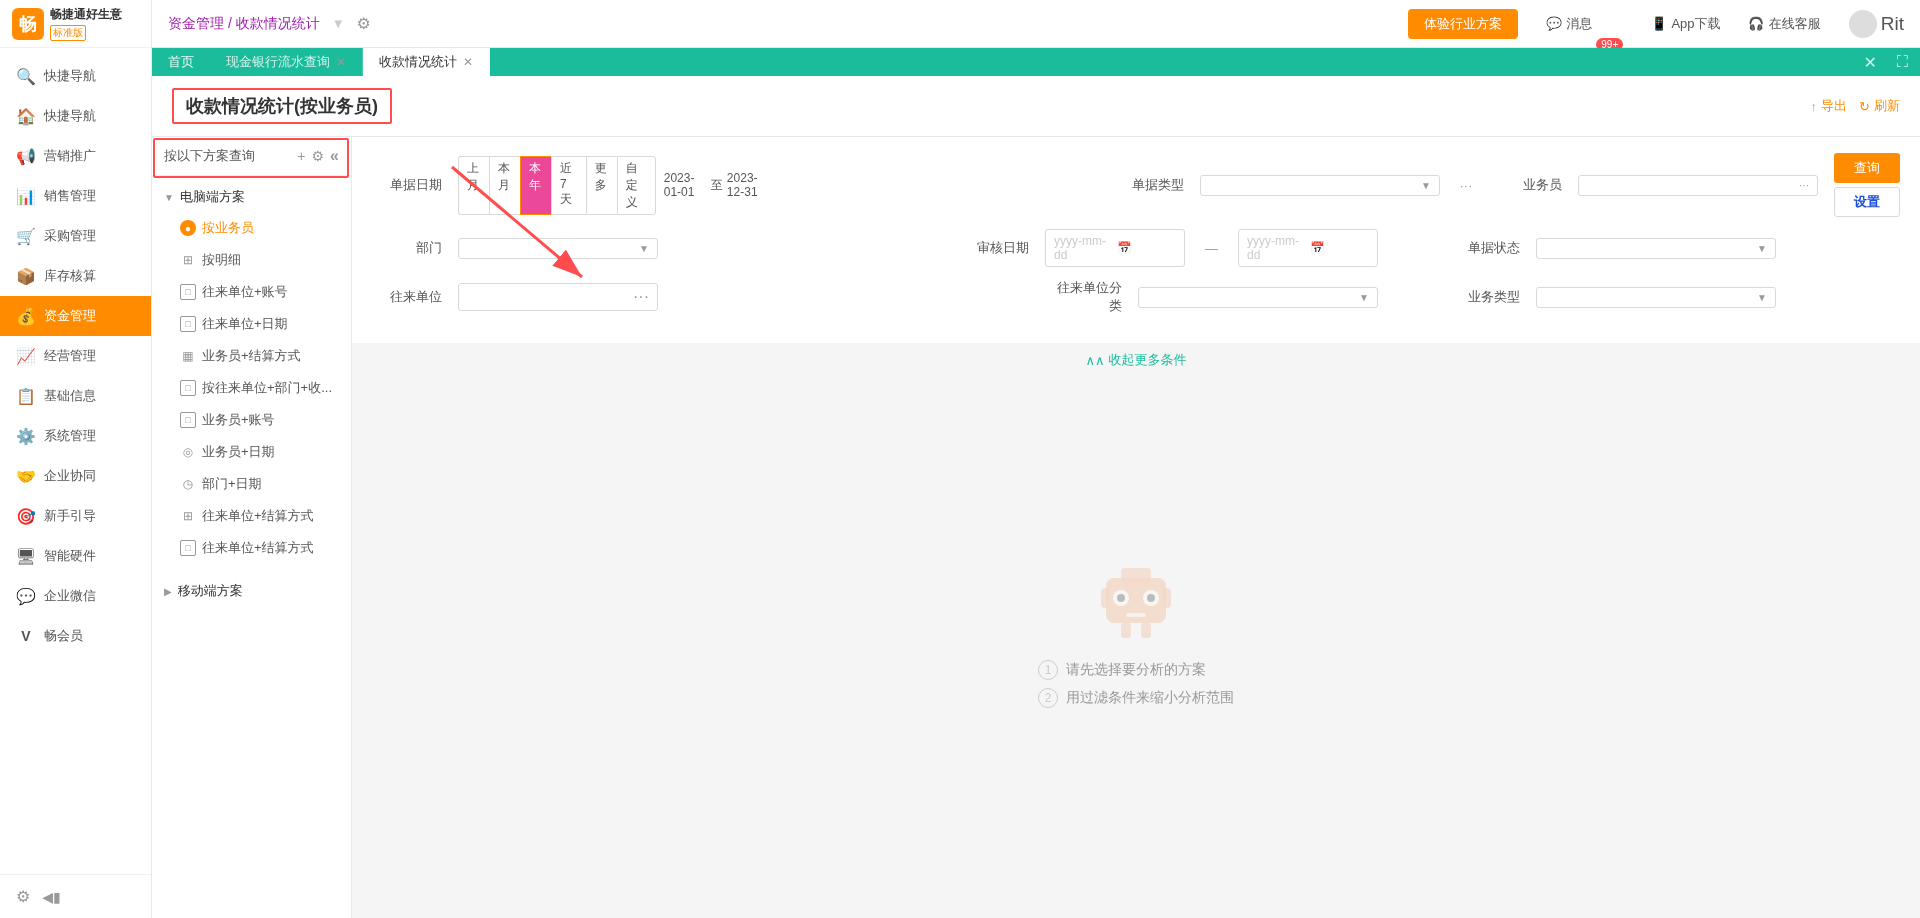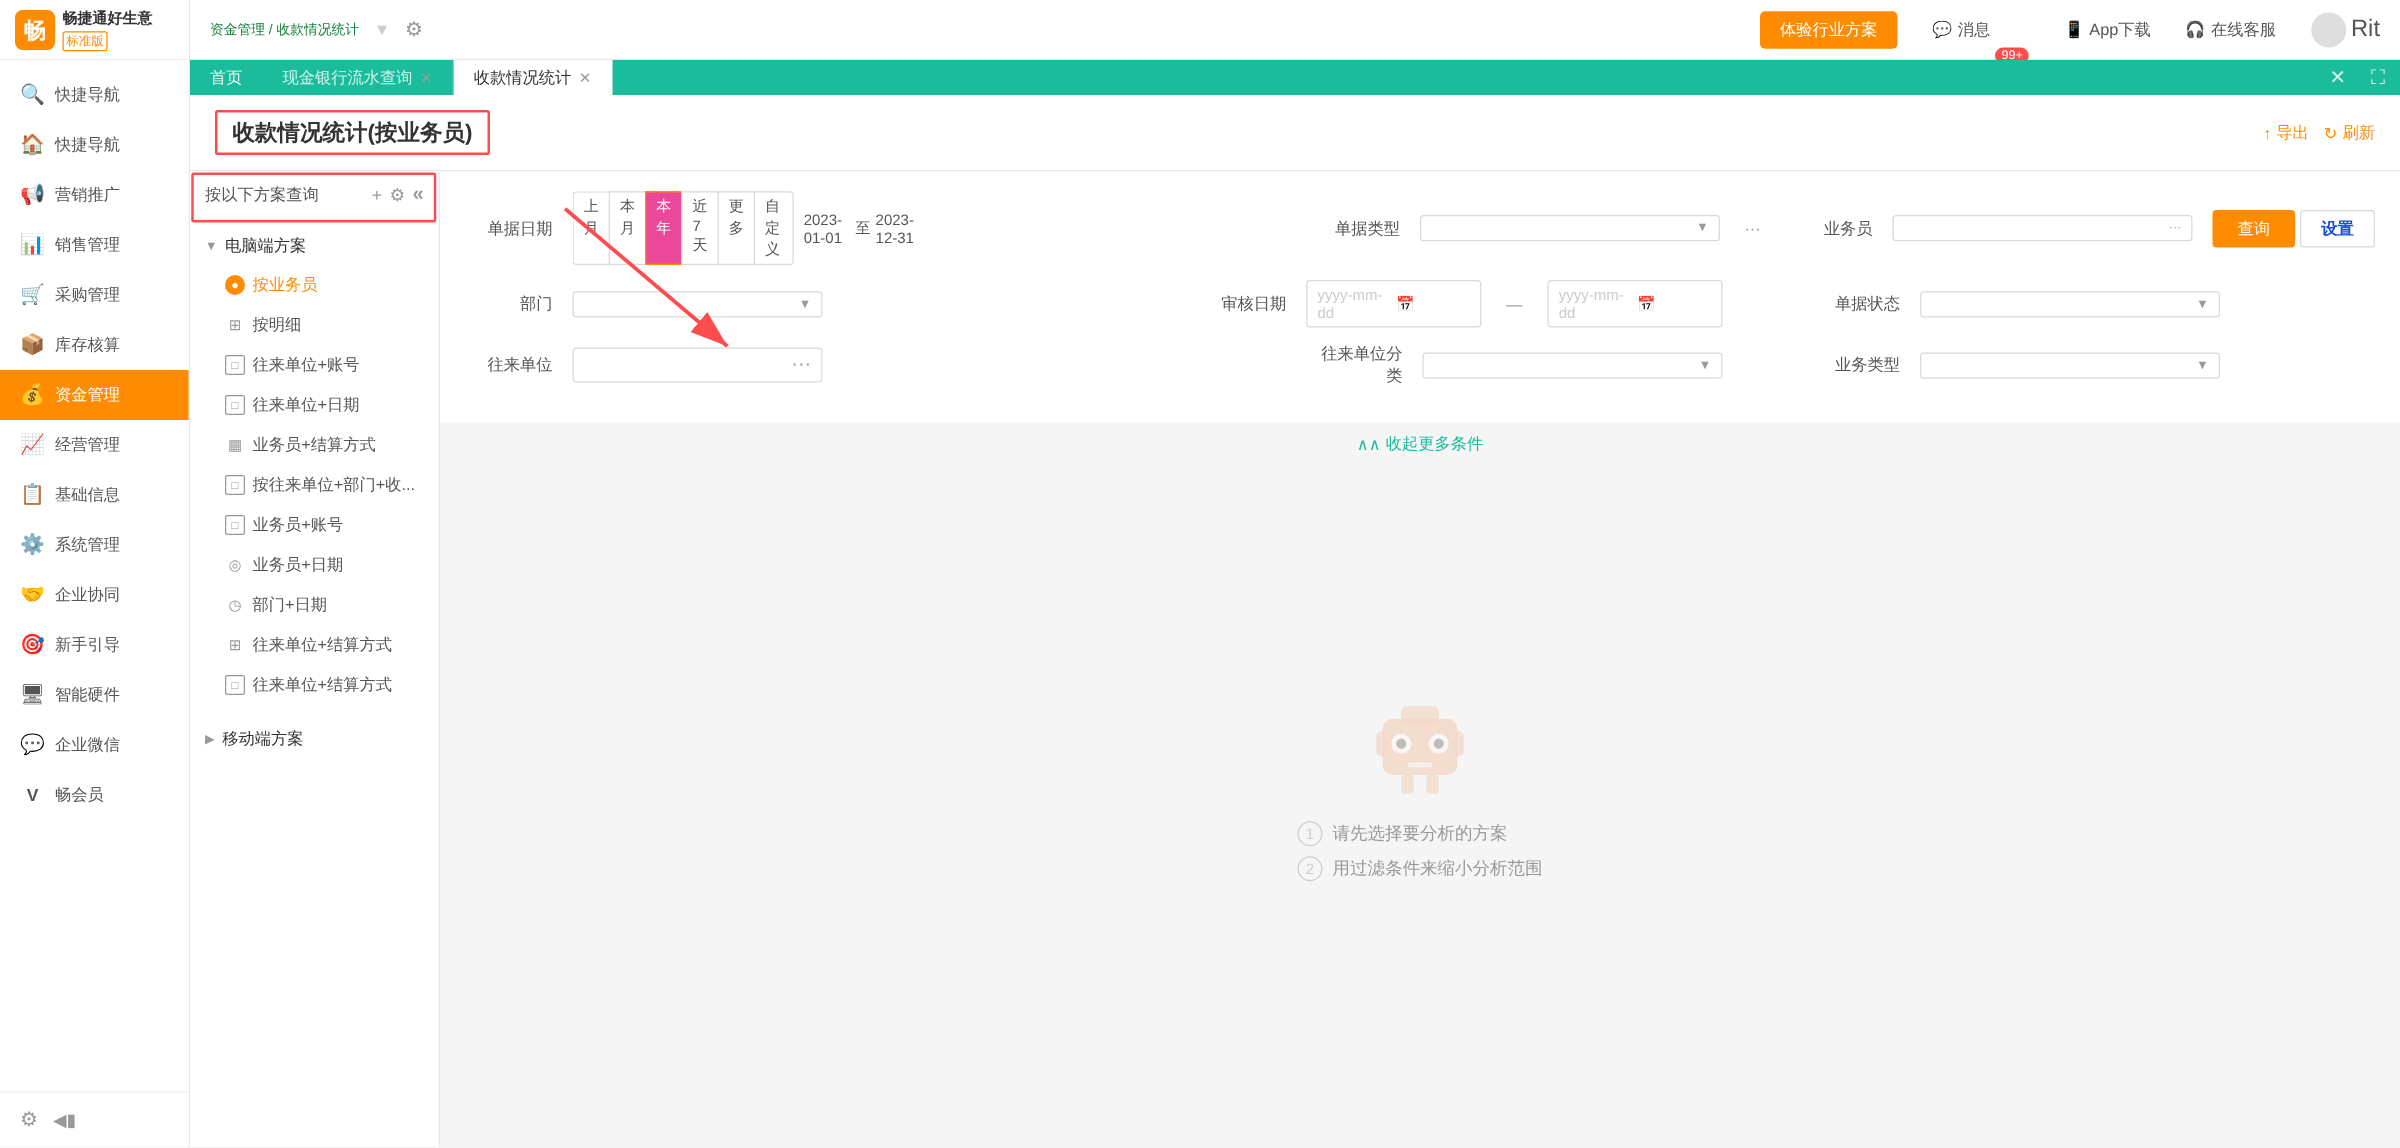--- a/index.html
+++ b/index.html
@@ -68,21 +68,21 @@
     .select-arrow { color: #999; font-size: 10px; margin-left: 4px; }
     .date-input { display: flex; align-items: center; border: 1px solid #d9d9d9; border-radius: 3px; padding: 4px 8px; min-width: 140px; cursor: pointer; background: #fff; }
     .date-input span { color: #999; font-size: 12px; flex: 1; }
     .date-dash { color: #999; margin: 0 4px; }
     .more-dots { color: #999; font-size: 16px; cursor: pointer; margin-left: 4px; }
     .collapse-bar { display: flex; align-items: center; justify-content: center; padding: 8px 0; cursor: pointer; color: #1abc9c; font-size: 13px; gap: 4px; background: #f5f5f5; }
 
     
     .query-btn { background: #ff8c00; color: #fff; border: none; border-radius: 3px; padding: 6px 20px; font-size: 13px; cursor: pointer; }
     .set-btn { background: #fff; color: #1d4ed8; border: 1px solid #d9d9d9; border-radius: 3px; padding: 5px 16px; font-size: 13px; cursor: pointer; font-weight: bold; }
-    .action-buttons { display: flex; flex-direction: row; gap: 4px; margin-left: auto; }
+    .action-buttons { display: flex; flex-direction: column; gap: 4px; margin-left: auto; }
 
     
     .side-panel { width: 200px; background: #fff; border-right: 1px solid #e8e8e8; flex-shrink: 0; overflow-y: auto; }
     .side-panel-header { padding: 10px 12px; display: flex; align-items: center; justify-content: space-between; border-bottom: 1px solid #f0f0f0; }
     .side-panel-title { font-size: 13px; color: #555; }
     .side-panel-icons { display: flex; gap: 6px; align-items: center; }
     .side-panel-icon { color: #999; font-size: 14px; cursor: pointer; }
     .scheme-group { padding: 6px 0; }
     .scheme-group-title { display: flex; align-items: center; padding: 6px 12px; color: #333; font-size: 13px; cursor: pointer; }
     .scheme-group-title .arrow { margin-right: 6px; color: #999; font-size: 10px; }
@@ -178,21 +178,21 @@
   <div class="sidebar-footer">
     <span class="footer-icon">⚙</span>
     <span class="footer-icon" style="font-size:14px;">◀▮</span>
   </div>
 </div>
 
 <div class="main">
 
   <div class="top-header">
     <div class="header-left">
-      <span class="breadcrumb-item" style="color:#15803d; font-size:11px;">资金管理 / 收款情况统计</span>
+      <span class="breadcrumb-item" style="color:#a21caf; font-size:14px;">资金管理 / 收款情况统计</span>
       <span style="color:#ccc; margin: 0 4px;">▼</span>
       <span style="color:#999; font-size:16px; cursor:pointer;">⚙</span>
     </div>
     <div class="header-actions">
       <button class="trial-btn">体验行业方案</button>
       <div class="action-btn">
         <span>💬</span>
         <span>消息</span>
         <span class="badge">99+</span>
       </div>

